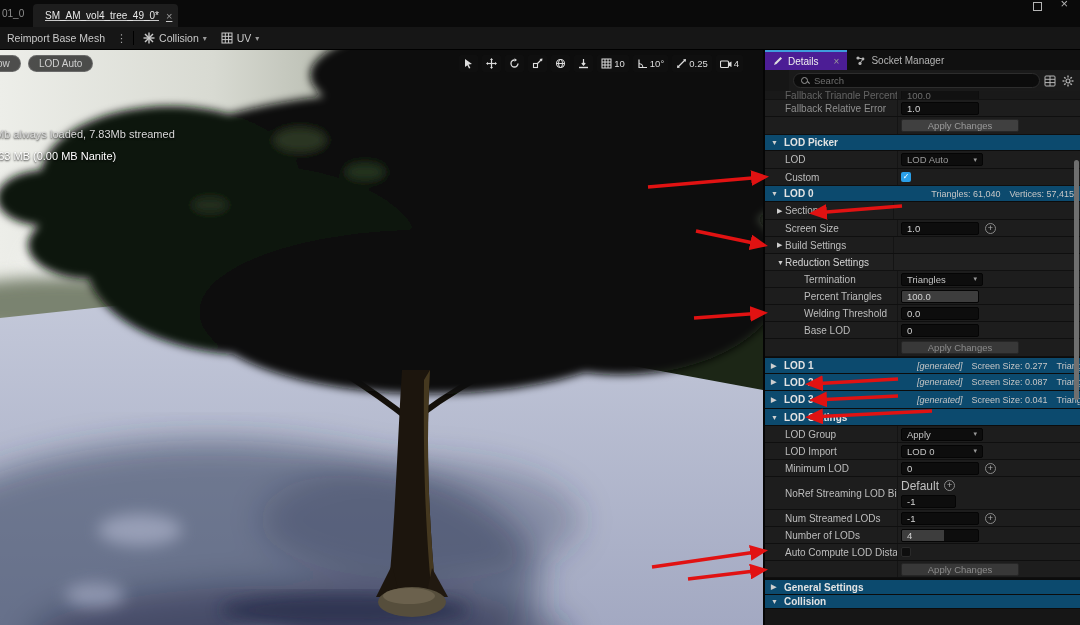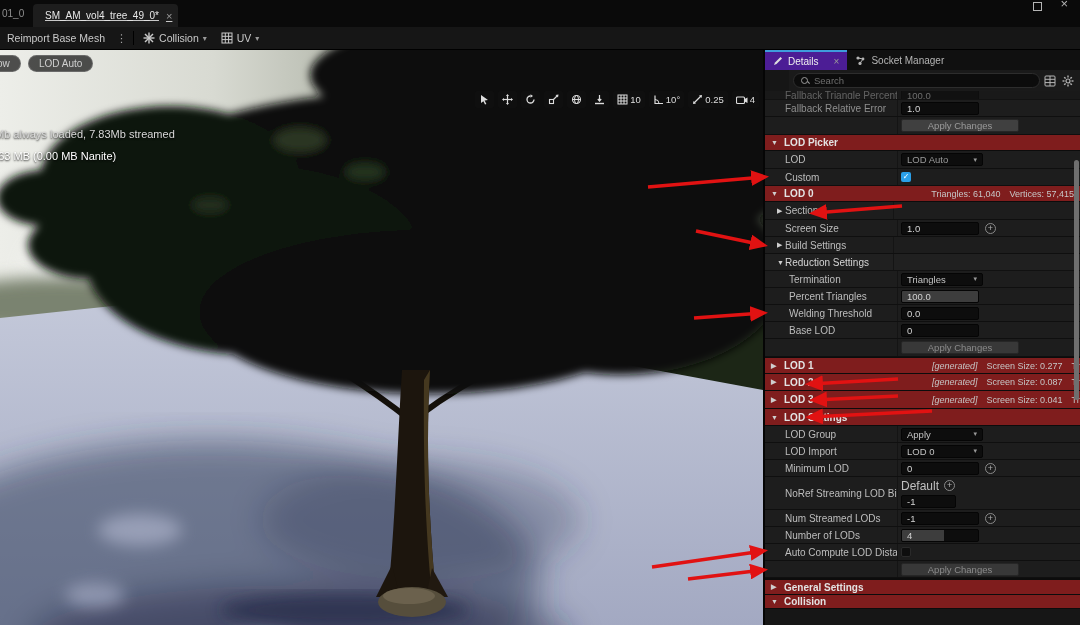--- a/index.html
+++ b/index.html
@@ -26,21 +26,21 @@
   .dots { font-size:11px; color:#a5a5a5; padding:0 4px; }
   .chev { font-size:8px; color:#9a9a9a; }
 
   
   .viewport { position:absolute; left:0; top:50px; width:763px; height:575px; overflow:hidden; background:#777; }
   .viewport svg.scene { position:absolute; left:0; top:0; }
   .vp-pill { position:absolute; top:5px; height:17px; background:rgba(32,32,32,.78);
              border:1px solid rgba(150,150,150,.4); border-radius:9px; color:#cfcfcf;
              font-size:10px; display:flex; align-items:center; padding:0 10px; }
   .vp-stats { position:absolute; font-size:11px; color:#e6e6e6; text-shadow:0 1px 2px rgba(0,0,0,.9); white-space:nowrap; }
-  .vtb { position:absolute; top:5px; right:4px; display:flex; align-items:center; gap:4px;margin-top:36px; }
+  .vtb { position:absolute; top:5px; right:20px; display:flex; align-items:center; gap:4px; }
   .vtb .grp { display:flex; align-items:center; gap:2px; background:rgba(18,18,18,.55);
               border-radius:3px; padding:1px 4px; height:17px; color:#ddd; font-size:9.5px; }
   .vtb svg { display:block; }
 
   
   .details { position:absolute; left:763px; top:50px; width:317px; height:575px; background:#161616;
              border-left:2px solid #050505; overflow:hidden; }
   .dtabs { position:relative; height:20px; background:#101010; display:flex; }
   .dtab { display:flex; align-items:center; gap:5px; padding:0 8px; font-size:10px; color:#b5b5b5; }
   .dtab.active { background:#4c1d95; color:#efefef; border-top:2px solid #3f9bdc; }
@@ -49,43 +49,43 @@
   .searchbox { flex:1; height:15px; background:#0c0c0c; border:1px solid #2d2d2d; border-radius:8px;
                display:flex; align-items:center; gap:5px; padding:0 7px; }
   .searchbox .ph { font-size:9.5px; color:#6f6f6f; }
   .mag { position:relative; width:8px; height:8px; }
   .mag::before { content:""; position:absolute; left:0; top:0; width:5px; height:5px; border:1.2px solid #9a9a9a; border-radius:50%; }
   .mag::after { content:""; position:absolute; left:5.5px; top:5.5px; width:3px; height:1.2px; background:#9a9a9a; transform:rotate(45deg); }
 
   .rows { position:relative; }
   .prow { display:flex; align-items:center; height:17px; background:#1d1d1d;
           border-bottom:1px solid rgba(0,0,0,.45); font-size:10px; color:#bdbdbd; }
-  .shead { display:flex; align-items:center; height:17px; background:#7f1d1d; border-bottom:1px solid #0c0c0c;
+  .shead { display:flex; align-items:center; height:17px; background:#0c4a6e; border-bottom:1px solid #0c0c0c;
            font-size:10px; font-weight:bold; color:#e3e3e3; gap:5px; padding-left:6px; }
   .tri { font-size:7px; color:#cfcfcf; width:8px; }
   .label { width:132px; overflow:hidden; white-space:nowrap; }
-  .i1 { padding-left:20px; } .i2 { padding-left:24px; }
+  .i1 { padding-left:20px; } .i2 { padding-left:39px; }
   .val { flex:1; display:flex; align-items:center; gap:6px; border-left:1px solid #141414; padding-left:3px; height:100%; }
   .inp { width:78px; height:13px; background:#0d0d0d; border:1px solid #050505; border-radius:2px;
          font-size:9.5px; color:#d2d2d2; display:flex; align-items:center; padding:0 5px; }
   .slider { position:relative; overflow:hidden; }
   .slider .fill { position:absolute; left:0; top:0; bottom:0; background:#3d3d3d; }
   .slider span { position:relative; }
   .drop { width:82px; height:13px; background:#0d0d0d; border:1px solid #050505; border-radius:2px;
           font-size:9.5px; color:#c3c3c3; display:flex; align-items:center; justify-content:space-between; padding:0 5px; }
   .drop .dchev { font-size:7px; color:#9a9a9a; }
   .reset { width:11px; height:11px; border:1px solid #8a8a8a; border-radius:50%; color:#b0b0b0;
            font-size:9px; line-height:9px; display:flex; align-items:center; justify-content:center; }
   .cb { width:10px; height:10px; border-radius:2px; }
   .cb.on { background:#2a9fe8; color:#fff; font-size:8px; line-height:10px; text-align:center; }
   .cb.off { background:#0e0e0e; border:1px solid #2a2a2a; }
   .applybtn { width:118px; height:13px; background:#383838; border:1px solid #262626; border-radius:2px;
               color:#8b8b8b; font-size:9.5px; display:flex; align-items:center; justify-content:center; }
   .hmeta { position:absolute; white-space:nowrap; font-weight:normal; font-size:9px; color:#c6c6c6; display:flex; gap:9px; }
-  .gen { font-style:italic;margin-left:15px; }
+  .gen { font-style:italic; }
   .dimrow { height:9px; opacity:.45; overflow:hidden; }
   .scrollthumb { position:absolute; right:1px; top:110px; width:5px; height:240px; background:#6f6f6f; border-radius:3px; }
   .gear { width:12px; height:12px; }
   .panel-icons { display:flex; gap:6px; padding-right:2px; align-items:center; }
 
   
   .overlay { position:absolute; left:0; top:0; pointer-events:none; z-index:50; }
 </style>
 </head>
 <body>

